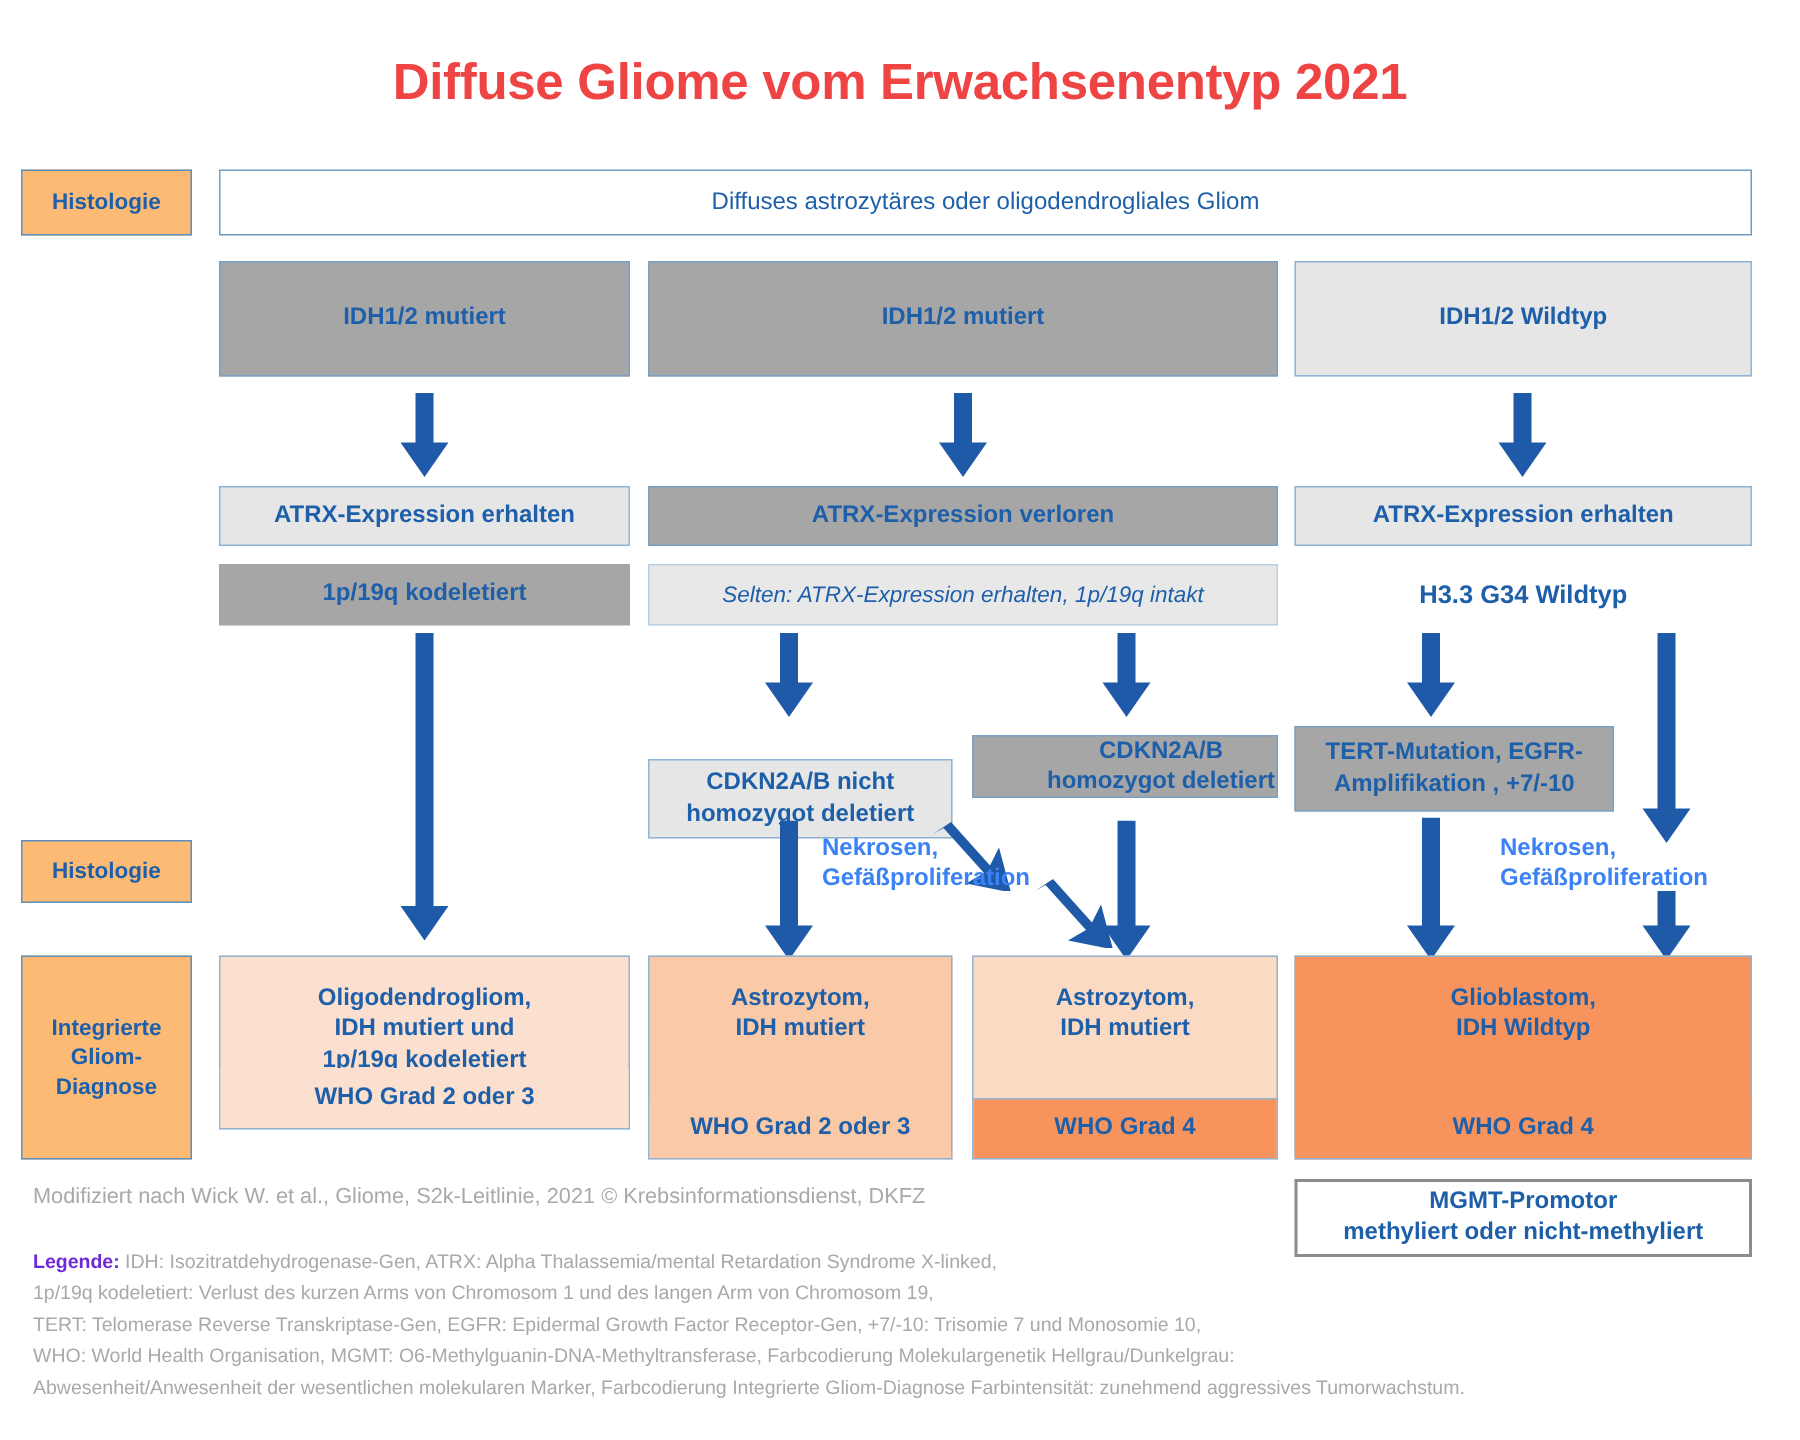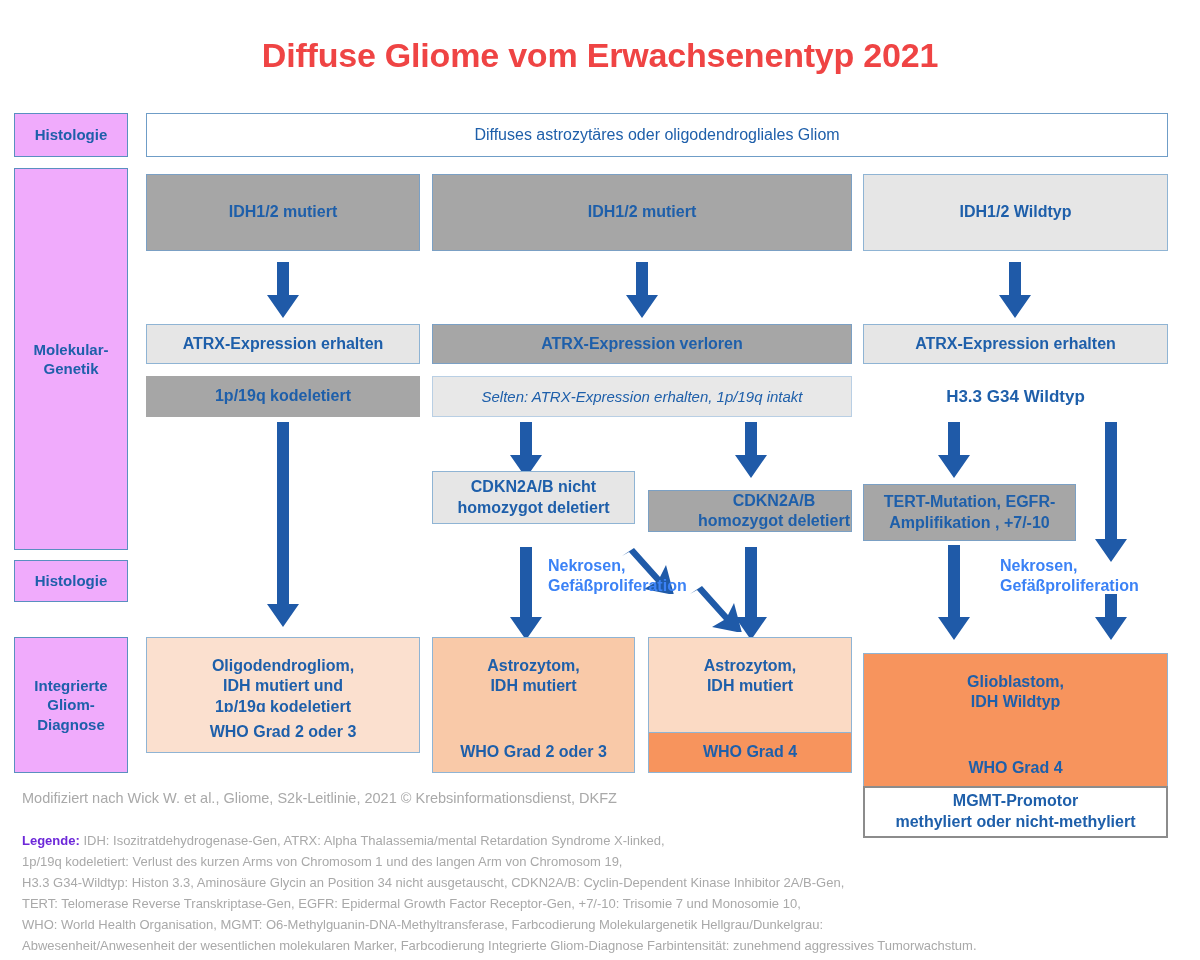--- a/index.html
+++ b/index.html
@@ -26,21 +26,21 @@
   .box{
     position:absolute;
     box-sizing:border-box;
     display:flex;align-items:center;justify-content:center;
     text-align:center;
     color:#1e5faa;
     line-height:1.28;
   }
   .lbl{                 
     border:1px solid #5a8fc0;
-    background:#f0abfc;
+    background:#fdba74;
     font-size:15px;font-weight:bold;
   }
   .white-wide{
     border:1px solid #6f9dc7;
     background:#ffffff;
     font-size:16px;
   }
   .grey-dark{
     background:#a6a6a6;
     border:1px solid #7ba0c4;
@@ -115,22 +115,20 @@
 </style>
 </head>
 <body>
 
 <div id="stage">
 
   <div class="title">Diffuse Gliome vom Erwachsenentyp 2021</div>
 
   <div class="box lbl" style="left:14px;top:113px;width:114px;height:44px;">Histologie</div>
 
-  <div class="box lbl" style="left:14px;top:168px;width:114px;height:382px;white-space:pre-line;">Molekular-
-Genetik</div>
 
   <div class="box lbl" style="left:14px;top:560px;width:114px;height:42px;">Histologie</div>
 
   <div class="box white-wide" style="left:146px;top:113px;width:1022px;height:44px;">Diffuses astrozytäres oder oligodendrogliales  Gliom</div>
 
   <div class="box lbl" style="left:14px;top:637px;width:114px;height:136px;white-space:pre-line;">Integrierte
 Gliom-
 Diagnose</div>
 
   <div class="box grey-dark" style="left:146px;top:174px;width:274px;height:77px;">IDH1/2 mutiert</div>
@@ -184,21 +182,21 @@
         <path d="M11 0 h12 v33 h10 L17 56 L1 33 h10 Z" fill="#1f5aa8"></path>
       </svg>
   </div>
 
   <div class="arrow" style="left:1094px;top:422px;">
     <svg width="34" height="140" viewBox="0 0 34 140">
         <path d="M11 0 h12 v117 h10 L17 140 L1 117 h10 Z" fill="#1f5aa8"></path>
       </svg>
   </div>
 
-  <div class="box grey-light" style="left:432px;top:471px;width:203px;height:53px;white-space:pre-line;">CDKN2A/B nicht
+  <div class="box grey-light" style="left:432px;top:506px;width:203px;height:53px;white-space:pre-line;">CDKN2A/B nicht
 homozygot deletiert</div>
   <div class="box grey-dark" style="left:648px;top:490px;width:204px;height:42px;white-space:pre-line;padding-left:48px;">CDKN2A/B
 homozygot deletiert</div>
   <div class="box grey-dark" style="left:863px;top:484px;width:213px;height:57px;white-space:pre-line;">TERT-Mutation, EGFR-
 Amplifikation , +7/-10</div>
 
   <div class="arrow" style="left:509px;top:547px;">
     <svg width="34" height="93" viewBox="0 0 34 93">
         <path d="M11 0 h12 v70 h10 L17 93 L1 70 h10 Z" fill="#1f5aa8"></path>
       </svg>
@@ -248,35 +246,34 @@
 IDH mutiert</span>
     <span class="grade" style="height:40px;background:#f9c9a8;">WHO Grad 2 oder 3</span>
   </div>
 
   <div class="box diag" style="left:648px;top:637px;width:204px;height:136px;background:#fbdac4;">
     <span style="white-space:pre-line;">Astrozytom,
 IDH mutiert</span>
     <span class="grade bordered" style="height:40px;background:#f7945d;">WHO Grad 4</span>
   </div>
 
-  <div class="box diag orange" style="left:863px;top:637px;width:305px;height:136px;margin-top:16px;">
+  <div class="box diag orange" style="left:863px;top:637px;width:305px;height:136px;">
     <span style="white-space:pre-line;">Glioblastom,
 IDH Wildtyp</span>
     <span class="grade" style="height:40px;background:#f7945d;">WHO Grad 4</span>
   </div>
 
   <div class="box mgmt" style="left:863px;top:786px;width:305px;height:52px;white-space:pre-line;">MGMT-Promotor
 methyliert oder nicht-methyliert</div>
 
   <div class="credit">Modifiziert nach Wick W. et al., Gliome, S2k-Leitlinie, 2021 © Krebsinformationsdienst, DKFZ</div>
 
   <div class="legend">
     <span class="ln">
       <b>Legende:</b><span> IDH: Isozitratdehydrogenase-Gen, ATRX: Alpha Thalassemia/mental Retardation Syndrome X-linked,</span>
     </span>
     <span class="ln">1p/19q kodeletiert: Verlust des kurzen Arms von Chromosom 1 und des langen Arm von Chromosom 19,</span>
-    <span class="ln"> H3.3 G34-Wildtyp: Histon 3.3, Aminosäure Glycin an Position 34 nicht ausgetauscht, CDKN2A/B: Cyclin-Dependent Kinase Inhibitor 2A/B-Gen,</span>
     <span class="ln">TERT:  Telomerase Reverse Transkriptase-Gen, EGFR: Epidermal Growth Factor Receptor-Gen, +7/-10: Trisomie 7 und Monosomie 10,</span>
     <span class="ln">WHO: World Health Organisation, MGMT:  O6-Methylguanin-DNA-Methyltransferase,  Farbcodierung Molekulargenetik Hellgrau/Dunkelgrau:</span>
     <span class="ln">Abwesenheit/Anwesenheit der wesentlichen molekularen Marker, Farbcodierung Integrierte Gliom-Diagnose Farbintensität: zunehmend aggressives Tumorwachstum.</span>
   </div>
 
 </div>
 
 </body></html>

